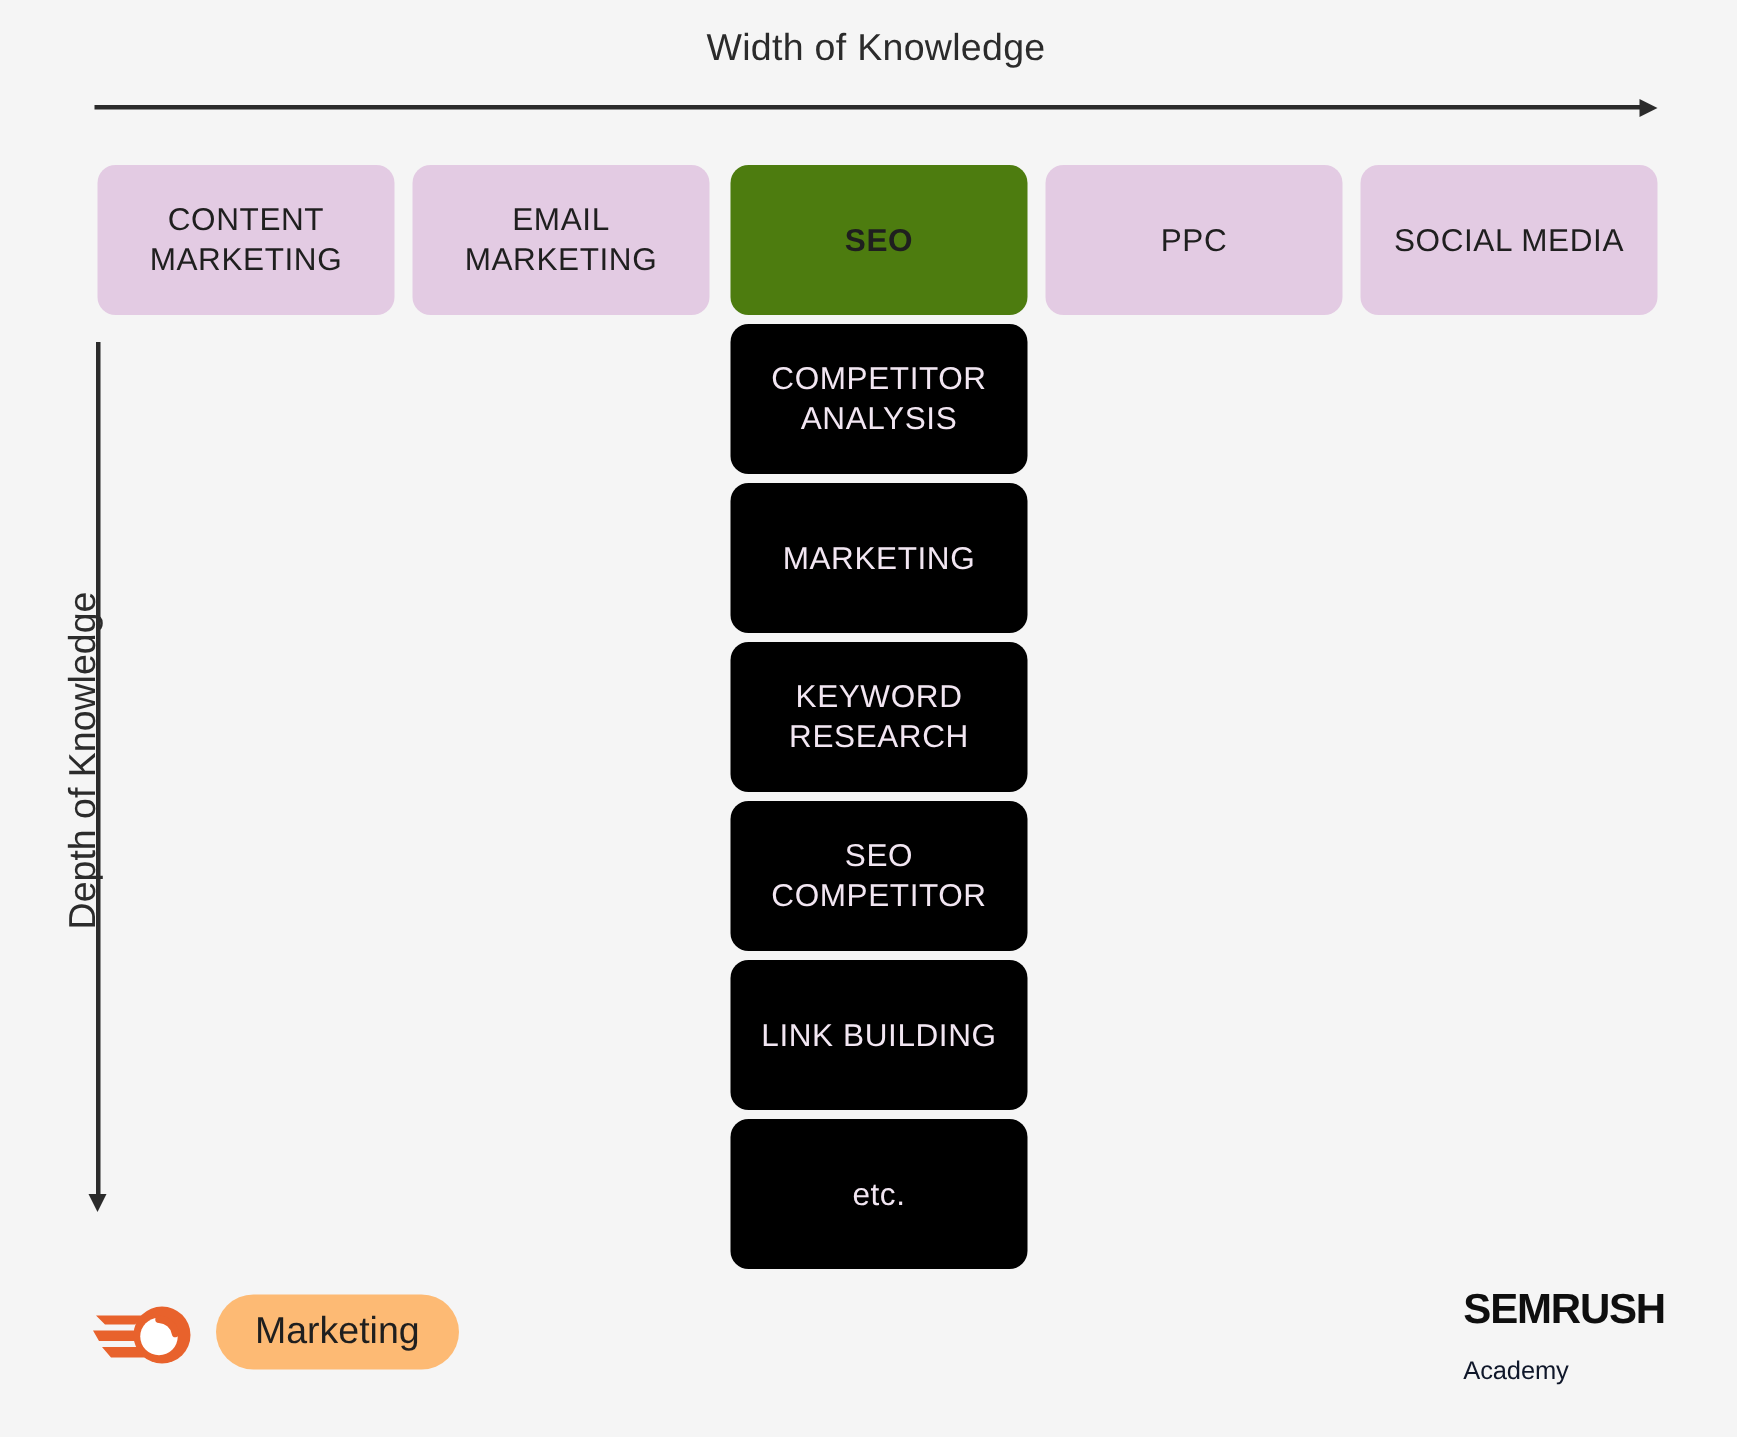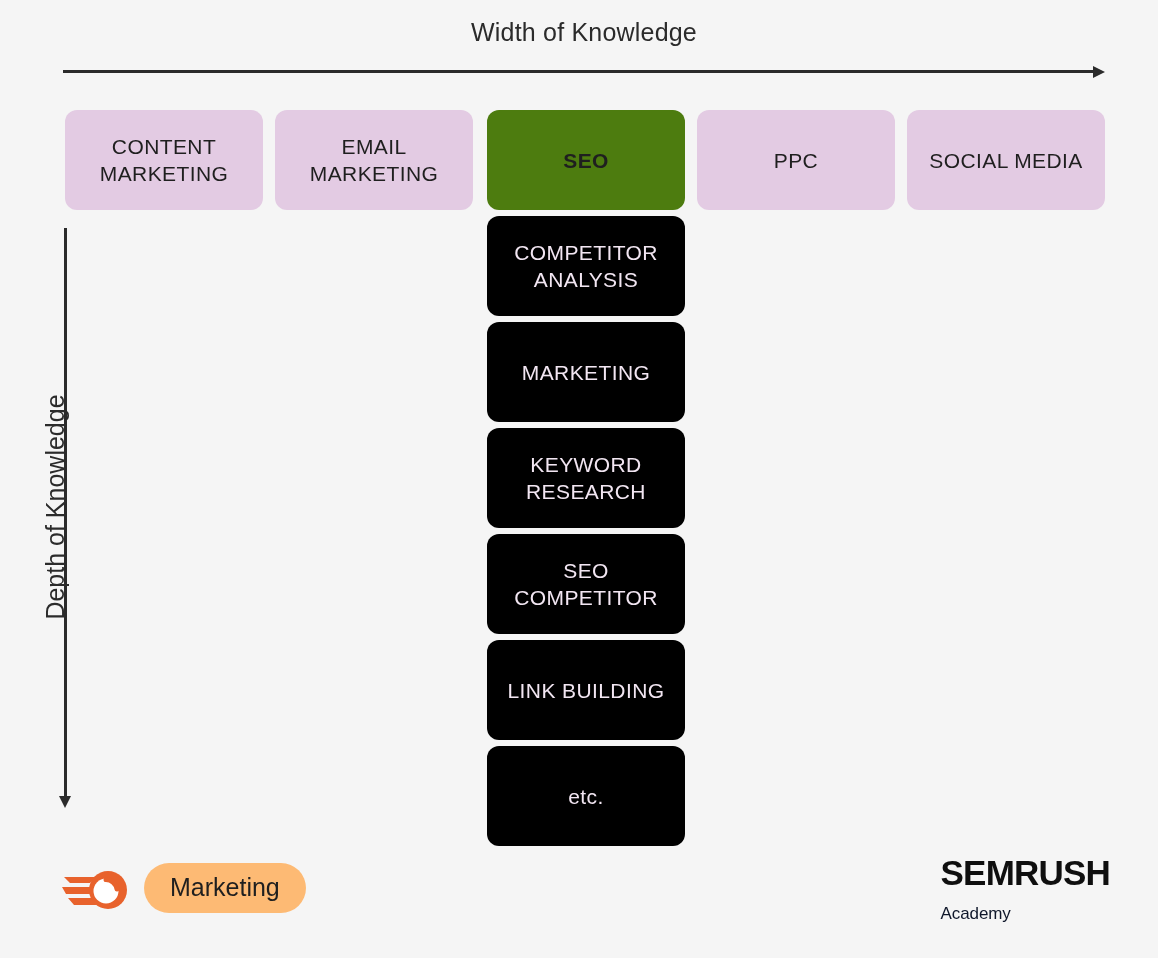--- a/index.html
+++ b/index.html
@@ -184,21 +184,21 @@
     line-height: 30px;
   }
 
   .footer-right {
     position: absolute;
     right: 48px;
     top: 856px;
     text-align: left;
   }
   .semrush-wordmark {
-    font-size: 35px;
+    font-size: 28px;
     font-weight: bold;
     letter-spacing: -0.8px;
     color: #0f0f0f;
     line-height: 34px;
     font-family: "Liberation Sans", sans-serif;
   }
   .academy-word {
     font-size: 17px;
     font-weight: normal;
     color: #0f172a;

